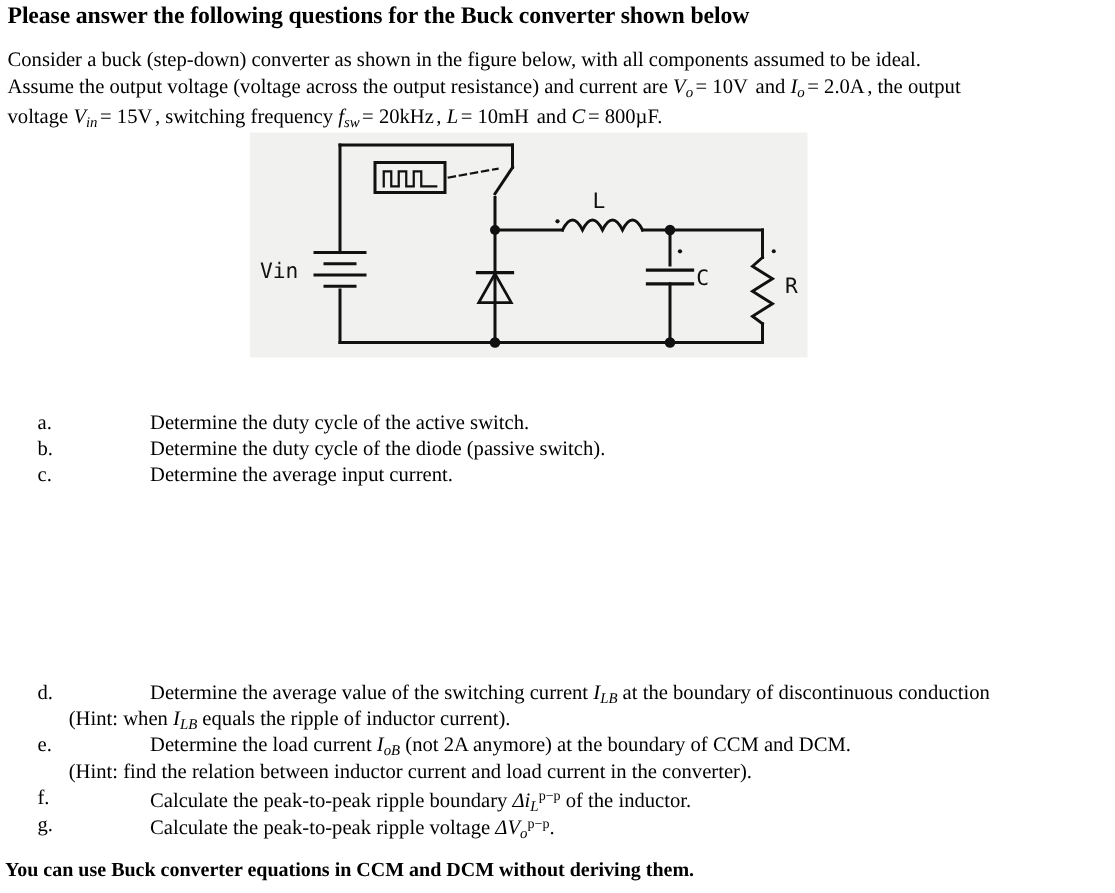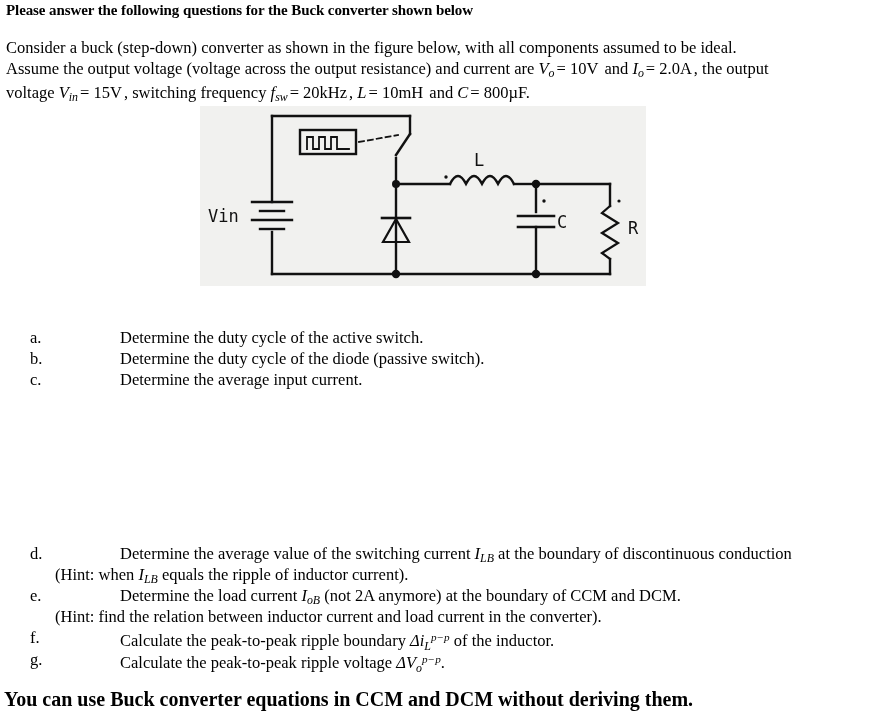--- a/index.html
+++ b/index.html
@@ -20,21 +20,21 @@
     position: absolute;
     inset: 0;
     padding: 0;
   }
 
   
   .doc-title {
     position: absolute;
     left: 6px;
     top: 2px;
-    font-size: 15px;
+    font-size: 19px;
     font-weight: bold;
     letter-spacing: -0.1px;
     white-space: nowrap;
   }
 
   
   .intro {
     position: absolute;
     left: 6px;
     top: 38px;
@@ -46,21 +46,20 @@
 
   i.v { font-style: italic; }
   .sub {
     font-size: 0.72em;
     vertical-align: -0.28em;
     font-style: italic;
   }
   .sup {
     font-size: 0.68em;
     vertical-align: 0.48em;
-    font-style: italic;
   }
   .eq { font-style: normal; padding: 0 2px; }
 
   
   .figure {
     position: absolute;
     left: 200px;
     top: 106px;
     width: 446px;
     height: 180px;
@@ -104,21 +103,21 @@
     position: absolute;
     left: 55px;
     top: 0;
     text-align: center;
   }
 
   .closing {
     position: absolute;
     left: 4px;
     top: 688px;
-    font-size: 20px;
+    font-size: 16px;
     font-weight: bold;
     white-space: nowrap;
   }
 </style>
 </head>
 <body>
 
 <div class="page">
 
   <div class="doc-title">Please answer the following questions for the Buck converter shown below</div>

